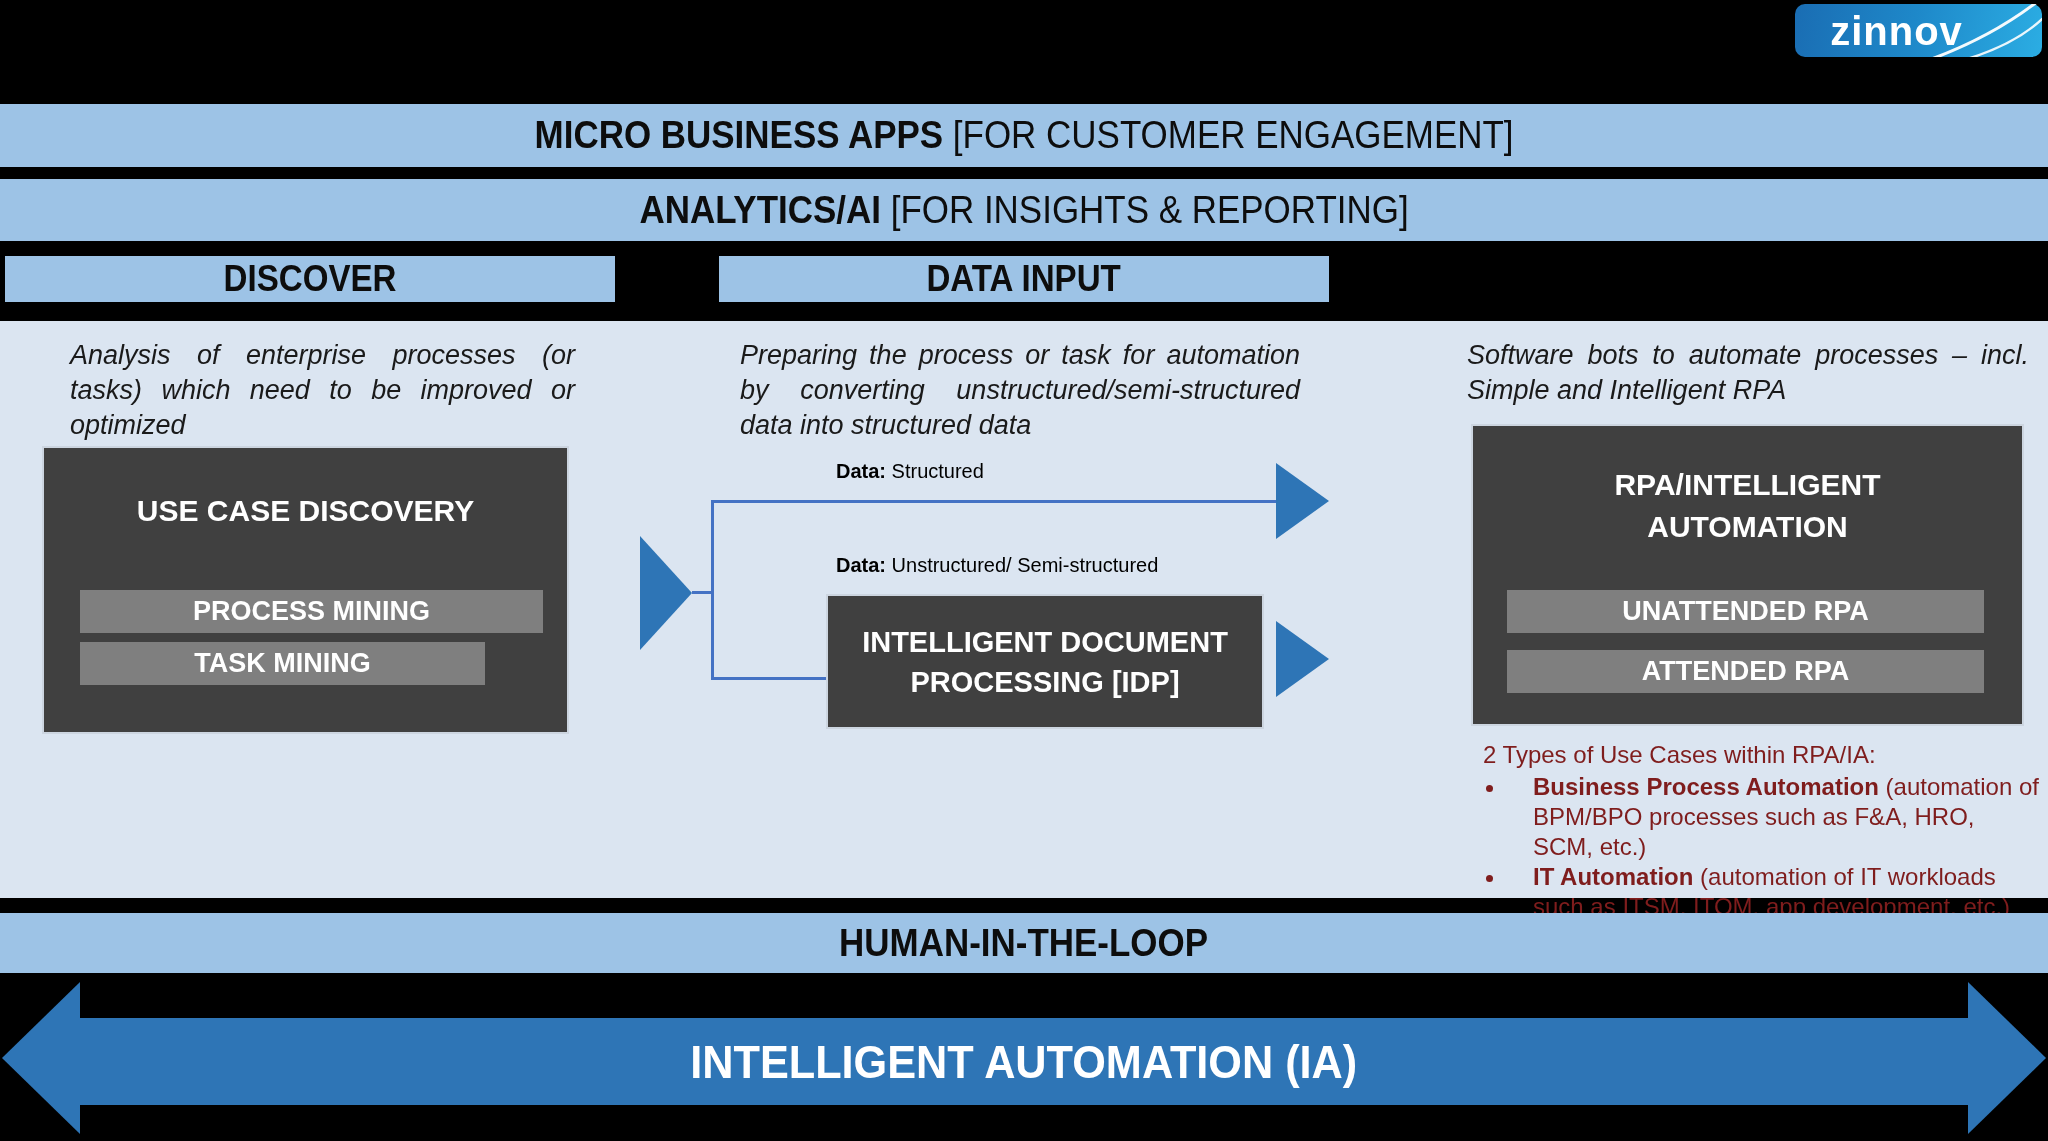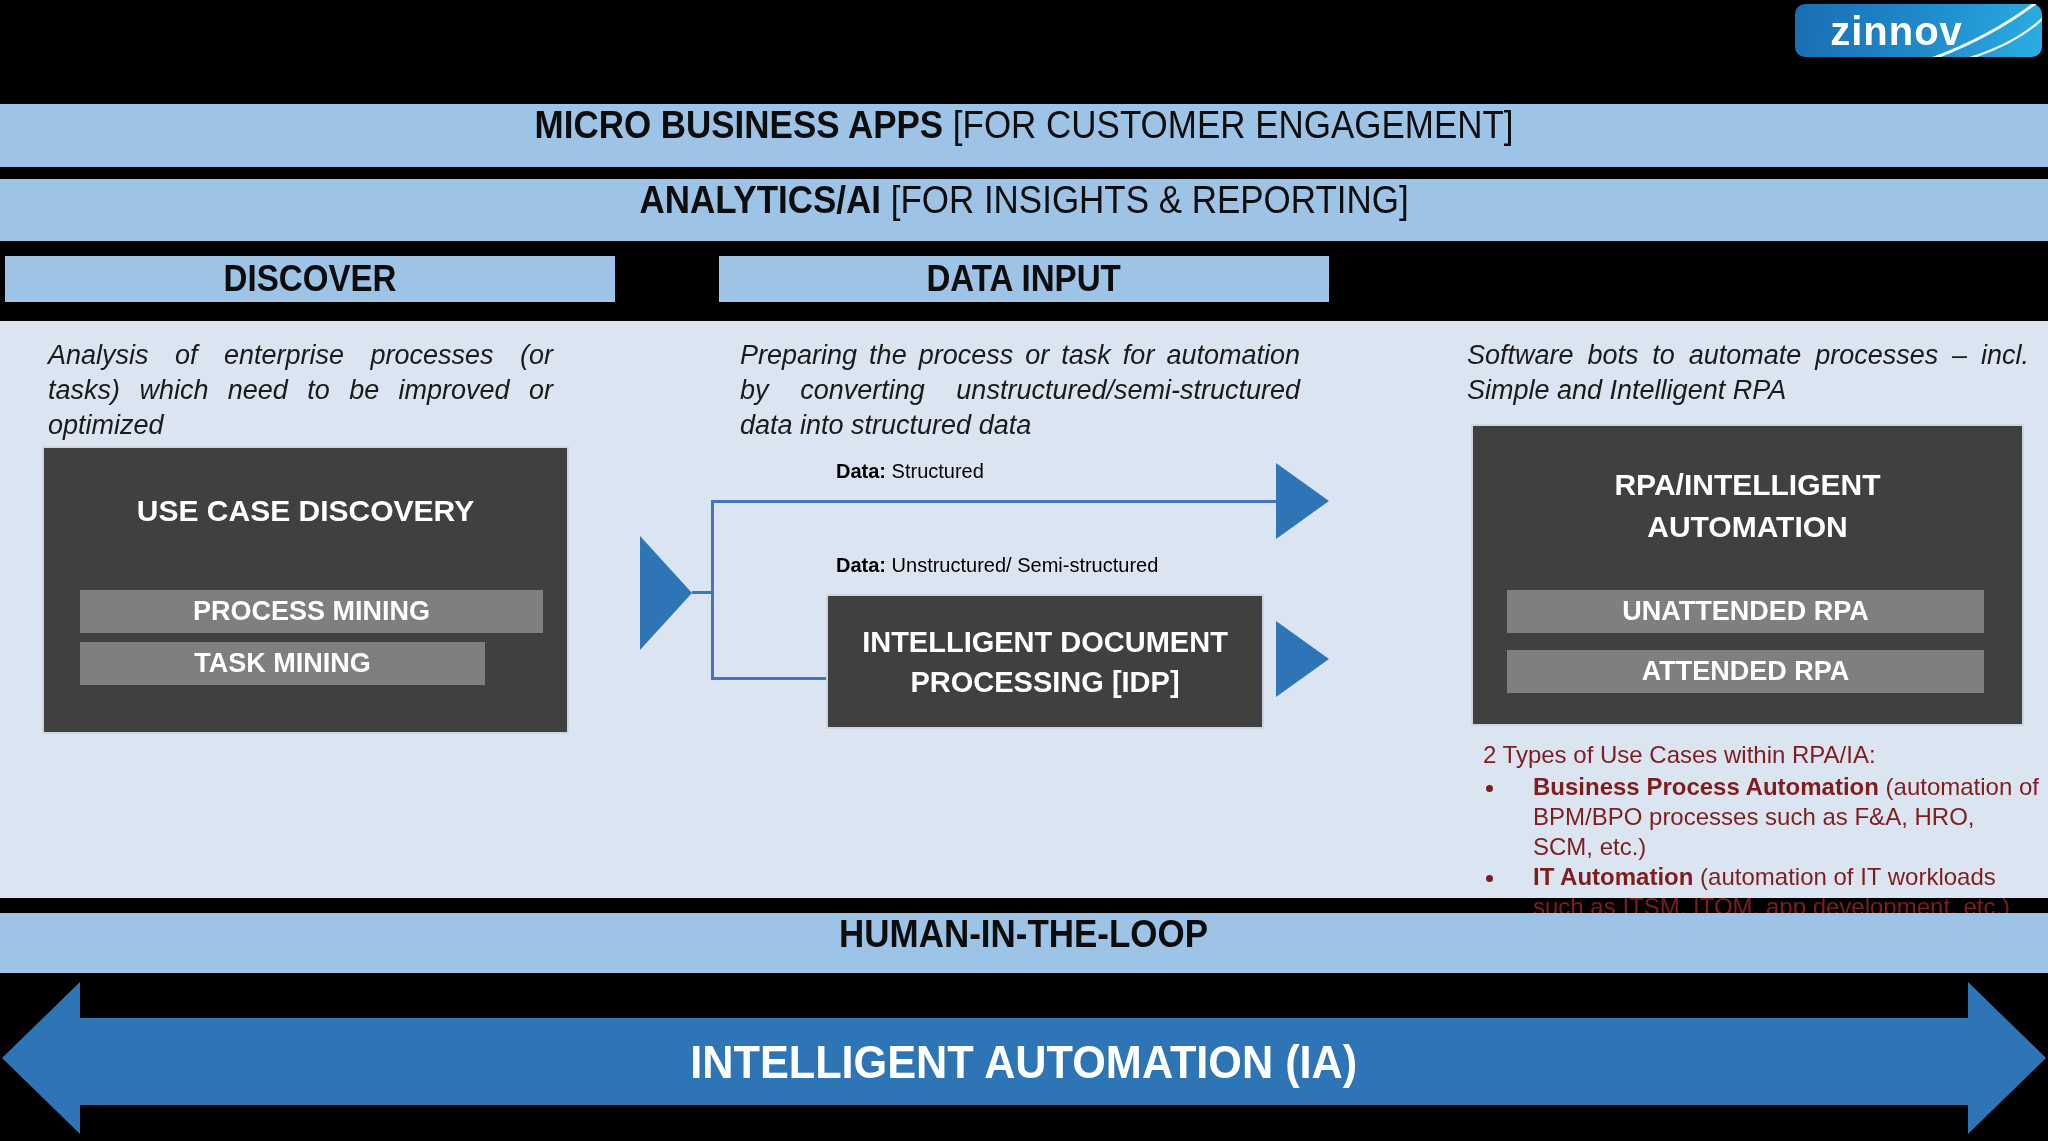--- a/index.html
+++ b/index.html
@@ -14,42 +14,42 @@
     display:flex; align-items:center; justify-content:center;
   }
   #logo .logo-text {
     color:#fff; font-weight:700; font-size:40px; letter-spacing:1px;
     padding-right:44px; position:relative; z-index:2; line-height:1;
   }
   #logo svg { position:absolute; inset:0; z-index:1; }
   
   .banner {
     position:absolute; left:0; right:0; background:#9dc3e6; color:#0d0d0d;
-    display:flex; align-items:flex-start; justify-content:center; white-space:pre;
+    display:flex; align-items:center; justify-content:center; white-space:pre;
   }
   .banner .txt { font-size:38px; transform:scaleX(0.92); display:inline-block; white-space:pre; }
   .seg-bold { font-weight:700; }
   #banner-apps { top:104px; height:63px; }
   #banner-analytics { top:179px; height:62px; }
   
   .col-header {
     position:absolute; top:256px; height:46px; background:#9dc3e6; color:#0d0d0d;
     display:flex; align-items:center; justify-content:center;
   }
   .col-header .txt { font-weight:700; font-size:36px; transform:scaleX(0.92); display:inline-block; }
   #hdr-discover { left:5px;    width:610px; }
   #hdr-data-input { left:719px;  width:610px; }
   #hdr-automate { left:1433px; width:610px; }
   
   #main { position:absolute; top:321px; height:577px; left:0; right:0; background:#dbe5f1; }
   .desc {
     position:absolute; font-style:italic; font-size:27px; line-height:35px;
     color:#1a1a1a; text-align:justify;
   }
-  #desc-discover   { left:48px;   top:17px; width:505px; }
+  #desc-discover   { left:70px;   top:17px; width:505px; }
   #desc-data-input { left:740px;  top:17px; width:560px; }
   #desc-automate   { left:1467px; top:17px; width:562px; }
   
   .darkbox { position:absolute; background:#404040; border:2px solid #ccd5e0; color:#fff; }
   .box-title { text-align:center; font-weight:700; font-size:30px; line-height:42px; }
   #box-ucd { left:42px; top:125px; width:523px; height:284px; }
   #box-ucd .box-title { margin-top:42px; }
   #box-rpa { left:1471px; top:103px; width:549px; height:298px; }
   #box-rpa .box-title { width:360px; margin:38px auto 0 auto; }
   .graybar {

